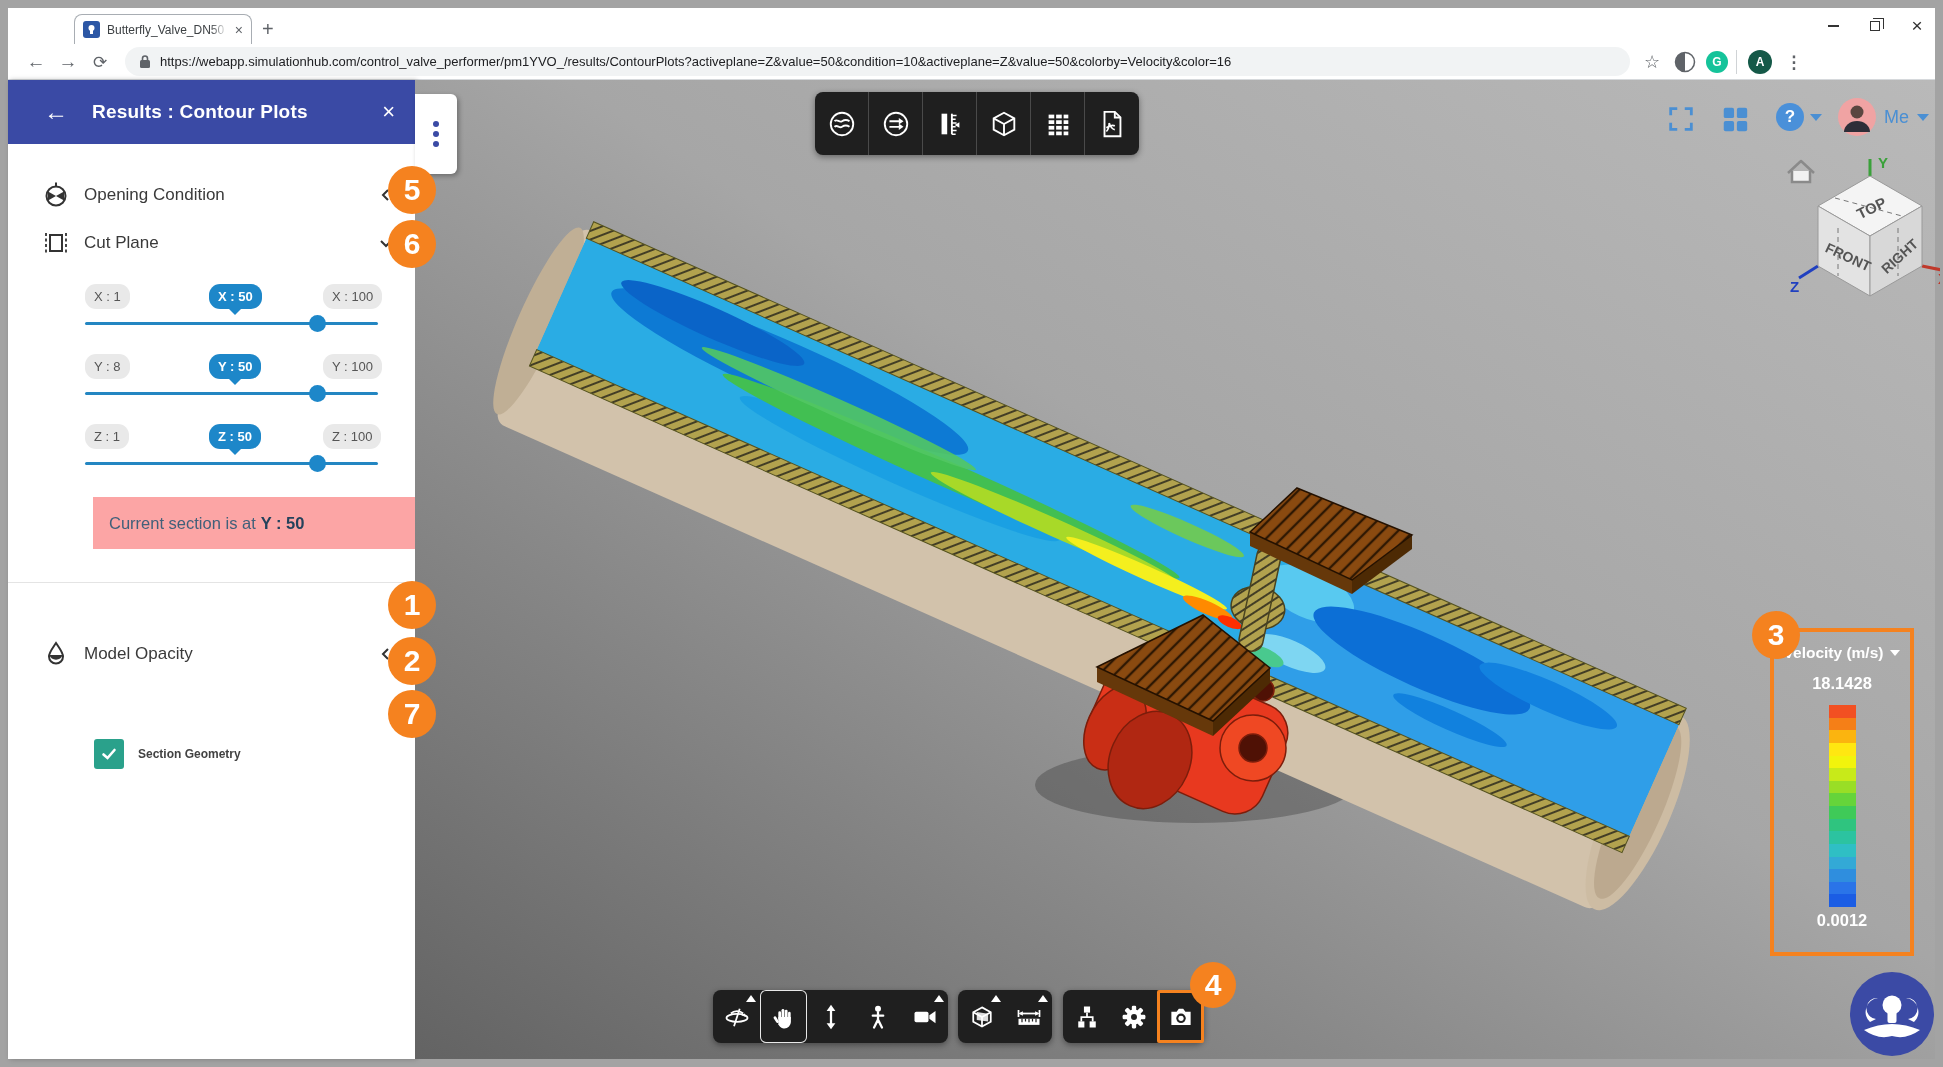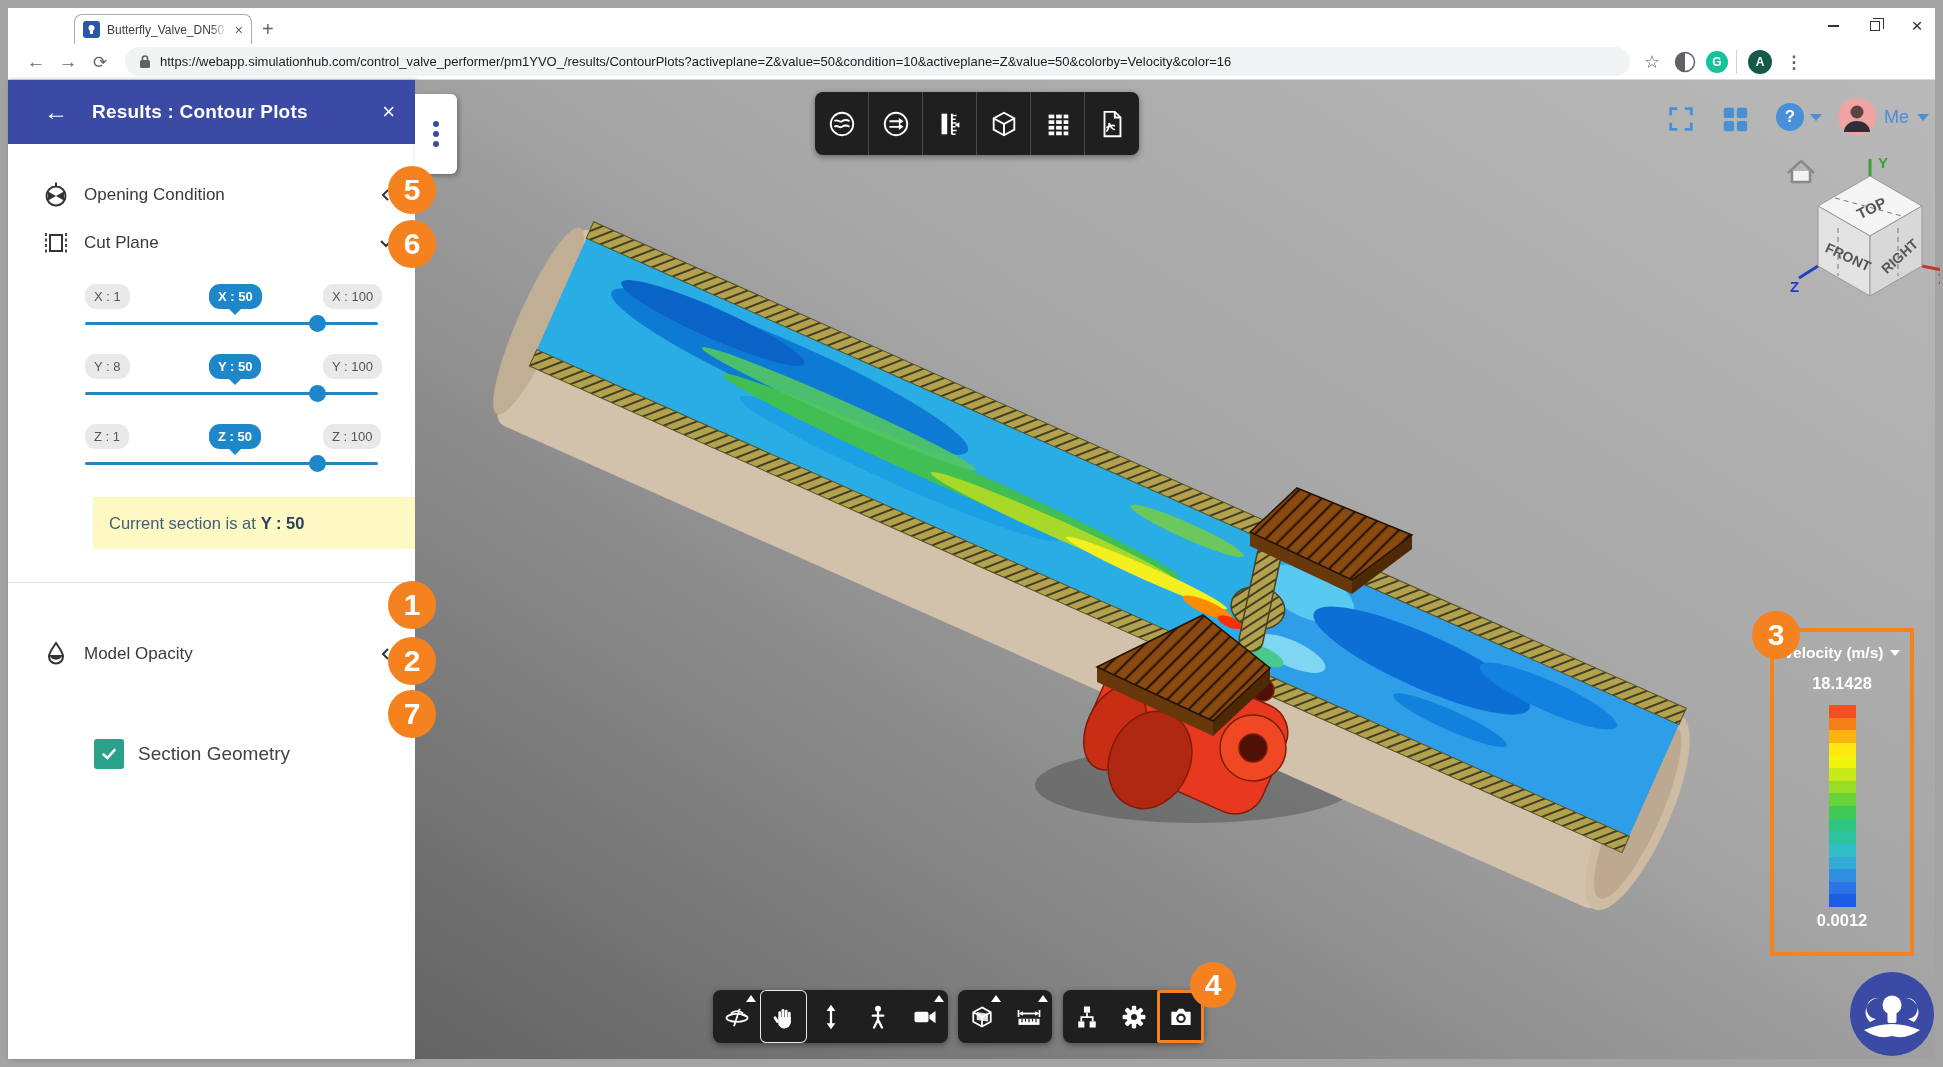--- a/index.html
+++ b/index.html
@@ -31,26 +31,26 @@
   .dots-chip i{width:6px;height:6px;border-radius:50%;background:#3a4aa5;display:block;}
   .sb-row{left:8px;width:407px;height:46px;display:flex;align-items:center;cursor:pointer;}
   .sb-ico{position:absolute;left:34px;width:28px;height:28px;}
   .sb-label{position:absolute;left:76px;font-size:17px;color:#3a3a3a;}
   .chev{position:absolute;right:22px;width:14px;height:14px;}
   .chip{position:absolute;font-size:13px;padding:5px 9px;border-radius:11px;background:#e9e9e9;color:#555;}
   .chip.val{background:#1d87c9;color:#fff;font-weight:bold;}
   .chip.val:after{content:"";position:absolute;left:50%;bottom:-6px;margin-left:-6px;border:6px solid transparent;border-top-color:#1d87c9;border-bottom:none;}
   .track{position:absolute;left:85px;width:293px;height:3px;background:#2386c2;border-radius:2px;}
   .thumb{position:absolute;left:224px;width:17px;height:17px;margin-top:-7px;border-radius:50%;background:#1d87c9;cursor:pointer;}
-  .infobox{left:93px;top:497px;width:347px;height:52px;background:#fef9c3;border-radius:0;display:flex;align-items:center;padding-left:16px;font-size:16.5px;color:#41607a;}
+  .infobox{left:93px;top:497px;width:347px;height:52px;background:#fca5a5;border-radius:0;display:flex;align-items:center;padding-left:16px;font-size:16.5px;color:#41607a;}
   .infobox b{color:#24425c;margin-left:5px;}
   .sb-divider{left:8px;top:582px;width:407px;height:1px;background:#e4e4e4;}
   .checkrow{left:8px;top:732px;width:407px;height:44px;display:flex;align-items:center;cursor:pointer;}
   .checkbox{position:absolute;left:86px;width:30px;height:30px;background:#2aa18b;border-radius:3px;display:flex;align-items:center;justify-content:center;}
-  .checklabel{position:absolute;left:130px;font-size:19px;color:#424242;}
+  .checklabel{position:absolute;left:130px;font-size:12px;color:#424242;font-weight:bold;}
   
   .badge{position:absolute;width:48px;height:48px;border-radius:50%;background:#f5821f;color:#fff;font-size:30px;font-weight:bold;display:flex;align-items:center;justify-content:center;z-index:30;}
   
   .dtb{background:#1f1f1f;border-radius:8px;display:flex;box-shadow:0 2px 6px rgba(0,0,0,.4);z-index:12;}
   .dbtn{width:54px;height:63px;display:flex;align-items:center;justify-content:center;border-right:1px solid #4a4a4a;cursor:pointer;position:relative;}
   .dbtn:last-child{border-right:none;}
   .bbtn{width:47px;height:53px;display:flex;align-items:center;justify-content:center;cursor:pointer;position:relative;}
   .bbtn.sel{box-shadow:inset 0 0 0 1px #e8e8e8;border-radius:6px;}
   .bbtn.camsel{box-shadow:inset 0 0 0 3px #f5821f;border-radius:2px;}
   .corner-tri{position:absolute;right:4px;top:5px;width:0;height:0;border-left:5px solid transparent;border-right:5px solid transparent;border-bottom:7px solid #fff;}

